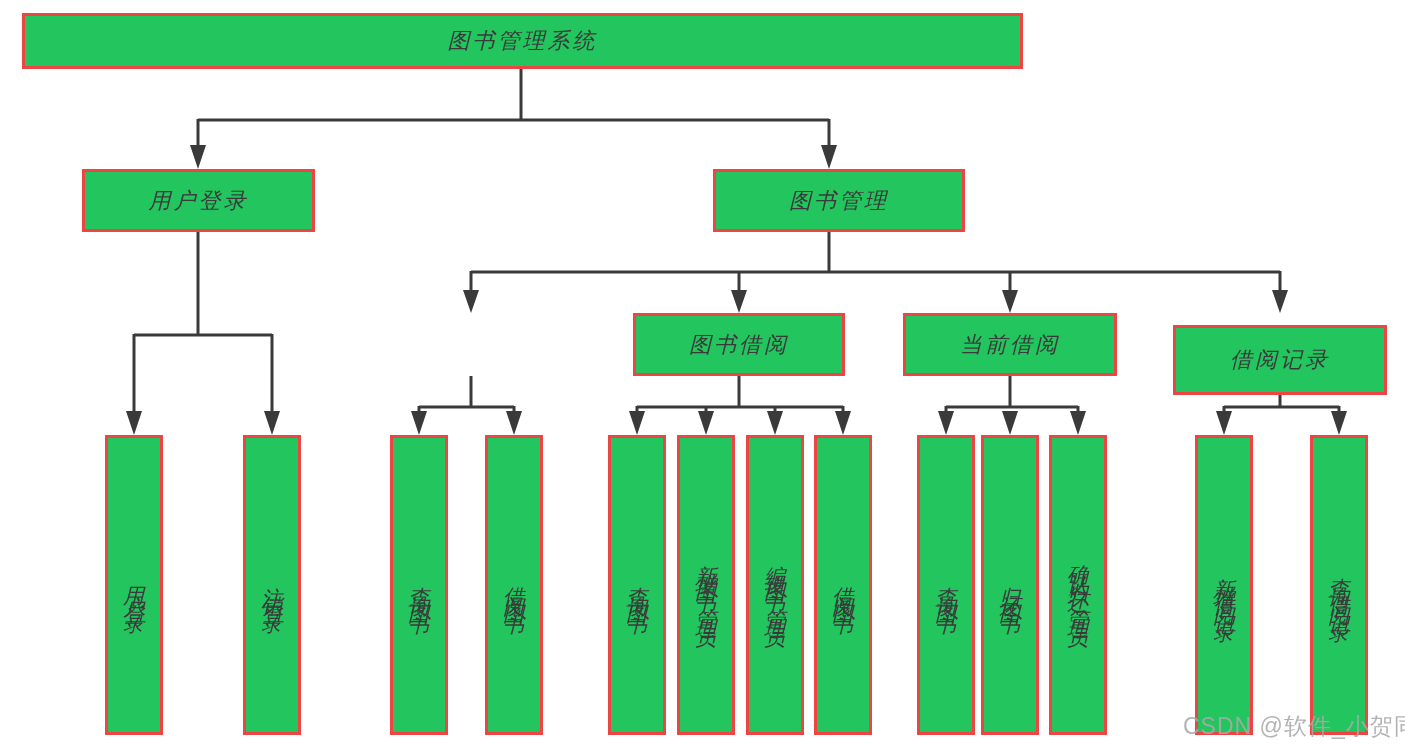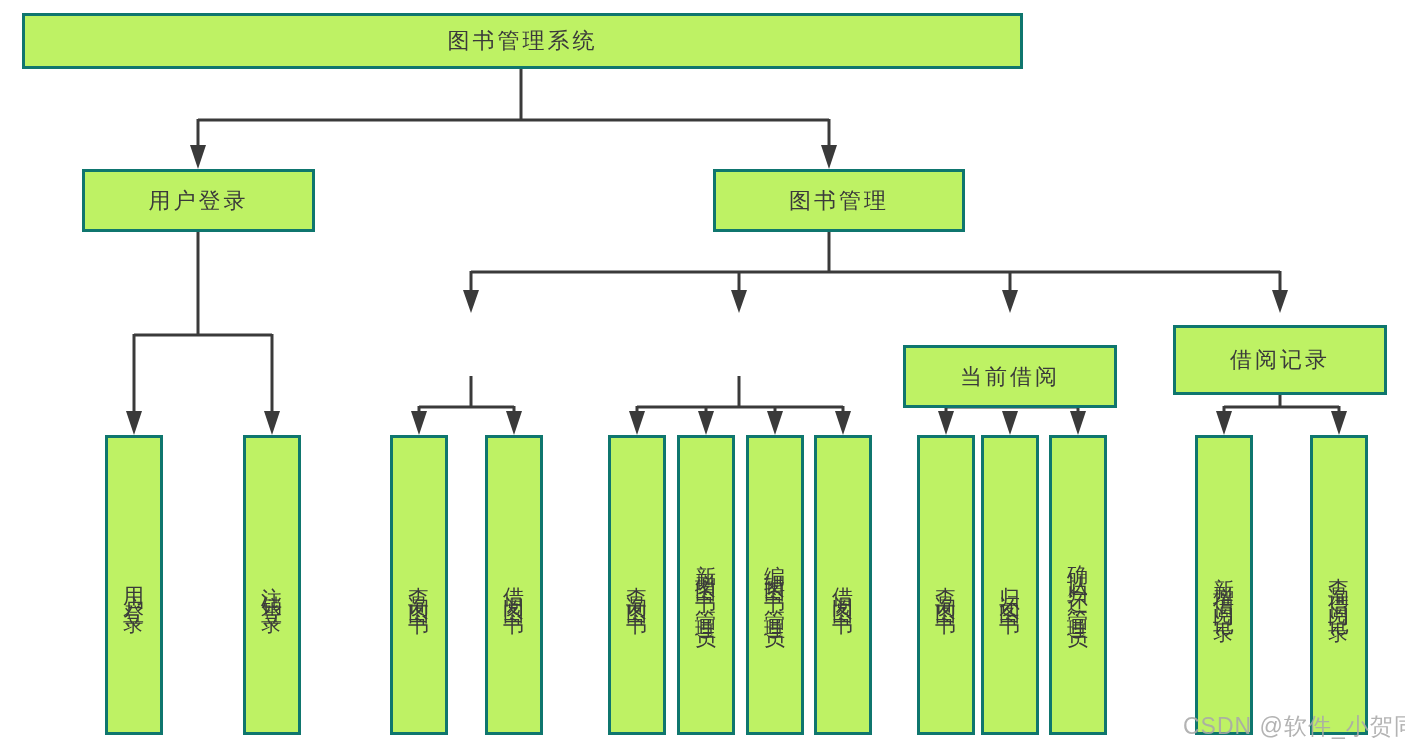--- a/index.html
+++ b/index.html
@@ -13,27 +13,28 @@
   }
   .connectors {
     position: absolute;
     left: 0; top: 0;
     width: 1405px; height: 747px;
     z-index: 1;
   }
   .box {
     position: absolute;
     box-sizing: border-box;
-    border: 3px solid #0f766e;
-    background: #bef264;
+    border: 3px solid #ef4444;
+    background: #22c55e;
     display: flex;
     align-items: center;
     justify-content: center;
     color: #3a3a3a;
     z-index: 2;
+    font-style: italic;
   }
   .h-label {
     font-size: 22px;
     letter-spacing: 3px;
     white-space: nowrap;
   }
   .leaf {
     writing-mode: vertical-rl;
     text-orientation: mixed;
     font-size: 21px;
@@ -124,21 +125,22 @@
       <polygon points="1216,411 1232,411 1224,435"></polygon>
       <polygon points="1331,411 1347,411 1339,435"></polygon>
     </g>
   </svg>
 
   <div class="box h-label" style="left:22px; top:13px; width:1001px; height:56px;">图书管理系统</div>
 
   <div class="box h-label" style="left:82px; top:169px; width:233px; height:63px;">用户登录</div>
   <div class="box h-label" style="left:713px; top:169px; width:252px; height:63px;">图书管理</div>
 
-  <div class="box h-label" style="left:903px; top:313px; width:214px; height:63px;margin-top:32px;">当前借阅</div>
+  <div class="box h-label" style="left:633px; top:313px; width:212px; height:63px;">图书借阅</div>
+  <div class="box h-label" style="left:903px; top:313px; width:214px; height:63px;">当前借阅</div>
   <div class="box h-label" style="left:1173px; top:313px; width:214px; height:70px;margin-top:12px;">借阅记录</div>
 
   <div class="box leaf" style="left:105px; top:435px; width:58px; height:300px;">用户登录</div>
   <div class="box leaf" style="left:243px; top:435px; width:58px; height:300px;">注销登录</div>
 
   <div class="box leaf" style="left:390px; top:435px; width:58px; height:300px;">查询图书</div>
   <div class="box leaf" style="left:485px; top:435px; width:58px; height:300px;">借阅图书</div>
 
   <div class="box leaf" style="left:608px; top:435px; width:58px; height:300px;">查询图书</div>
   <div class="box leaf" style="left:677px; top:435px; width:58px; height:300px;">新增图书（管理员）</div>

